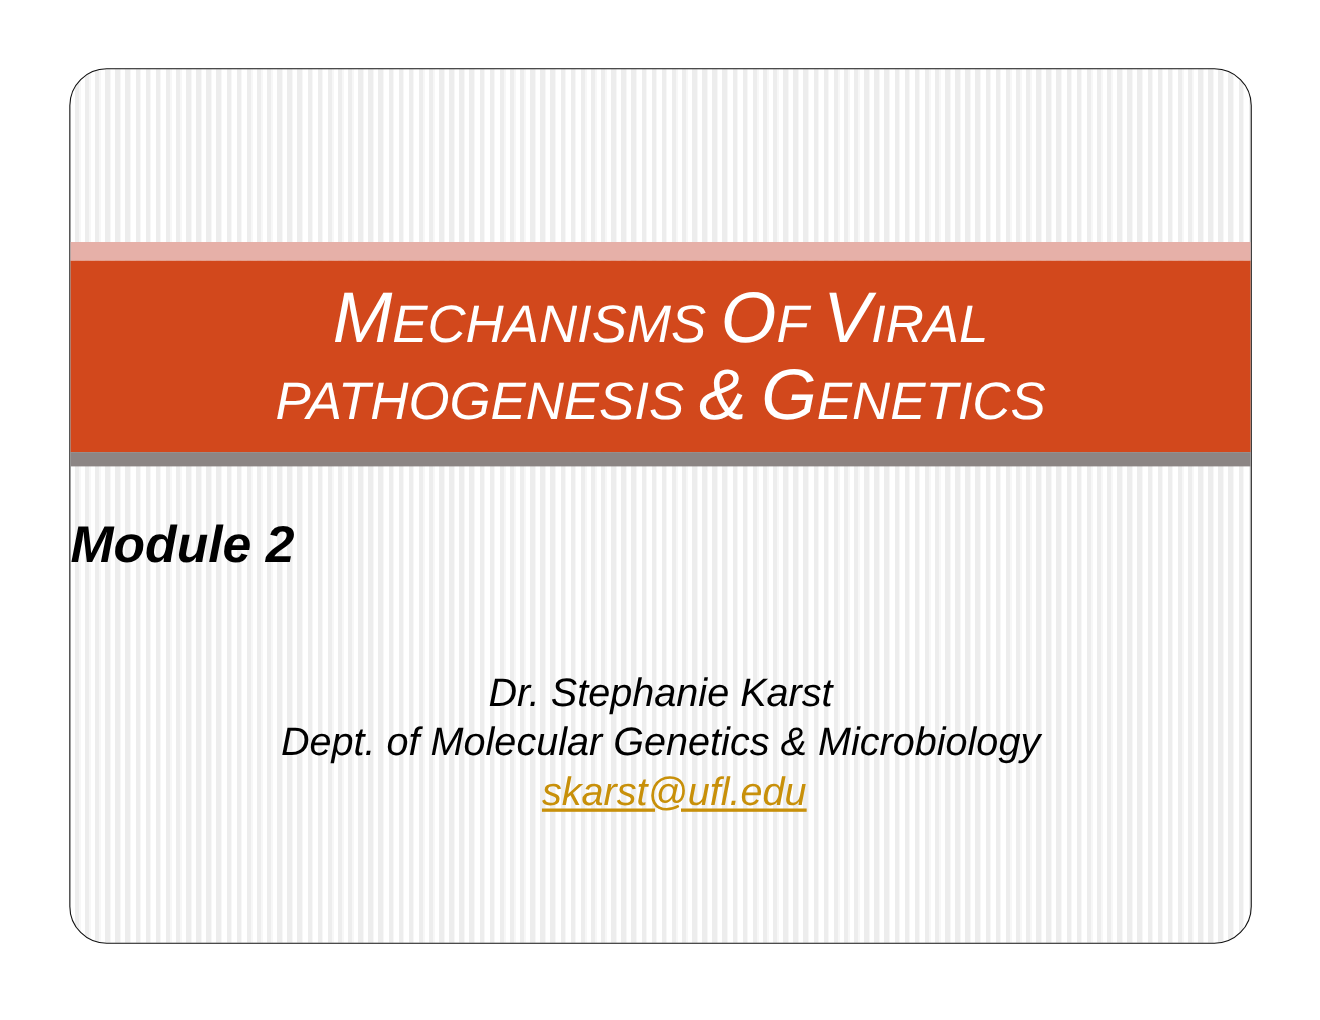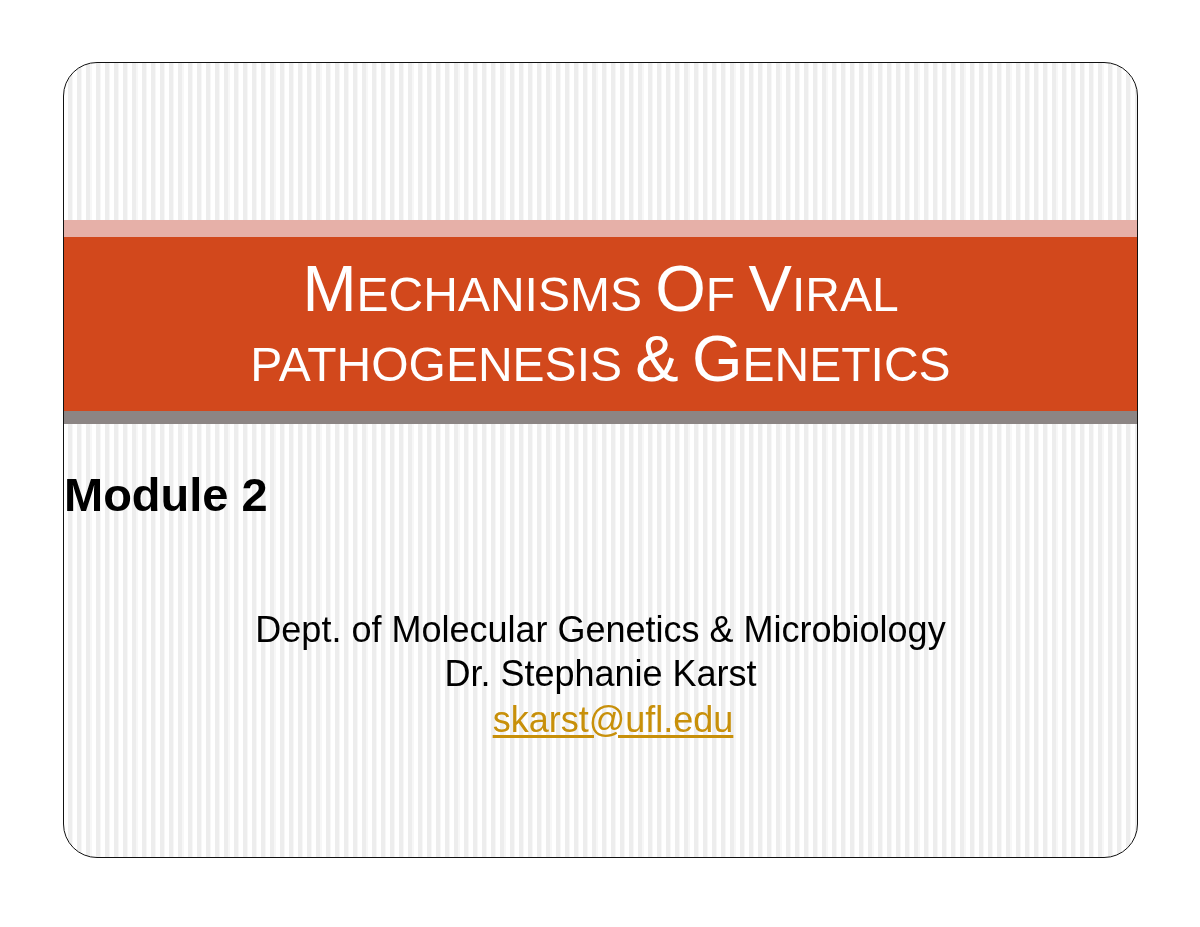--- a/index.html
+++ b/index.html
@@ -12,20 +12,21 @@
   }
   body {
     font-family: "Liberation Sans", sans-serif;
   }
 
   #slide-root {
     position: relative;
     width: 1200px;
     height: 927px;
     background: #ffffff;
+    font-style: italic;
   }
 
   
   #slide-canvas {
     position: absolute;
     left: 63px;
     top: 62px;
     width: 1075px;
     height: 796px;
     box-sizing: border-box;
@@ -147,21 +148,21 @@
         <span class="cap">M</span><span class="sc">ECHANISMS</span><span class="sc">&nbsp;</span><span class="cap">O</span><span class="sc">F</span><span class="sc">&nbsp;</span><span class="cap">V</span><span class="sc">IRAL</span>
       </div>
       <div class="title-line" id="title-line-2">
         <span class="sc">P</span><span class="sc">ATHOGENESIS</span><span class="sc">&nbsp;</span><span class="cap">&amp;</span><span class="sc">&nbsp;</span><span class="cap">G</span><span class="sc">ENETICS</span>
       </div>
     </div>
 
     <div id="subtitle">Module 2</div>
 
     <div id="author-block">
+      <div id="author-name">Dr. Stephanie Karst</div>
       <div id="author-dept">Dept. of Molecular Genetics &amp; Microbiology</div>
-      <div id="author-name">Dr. Stephanie Karst</div>
       <div class="email-row">
         <span id="author-email">skarst@ufl.edu</span>
       </div>
     </div>
 
   </div>
 </div>
 
 </body></html>

